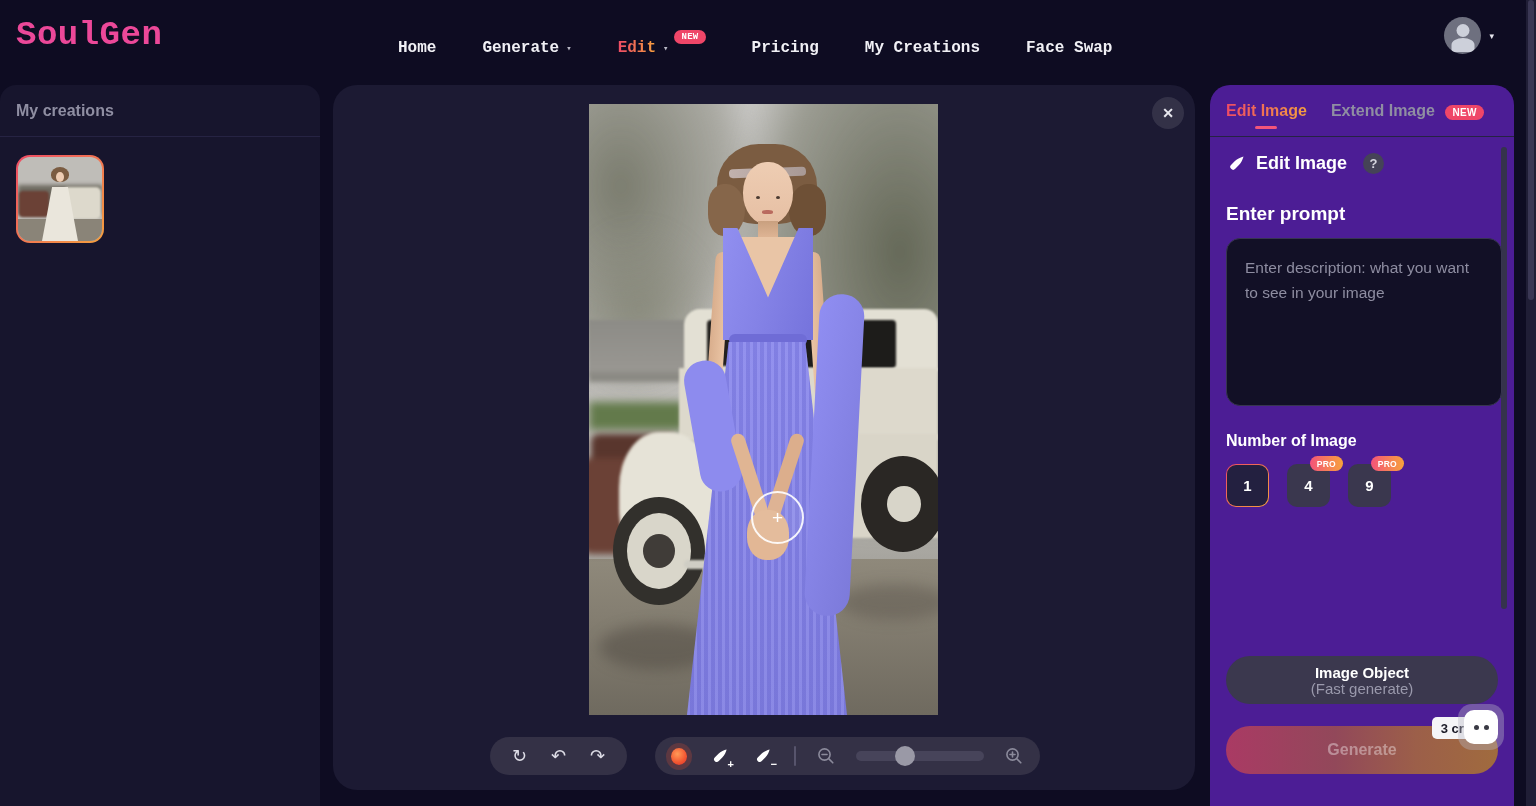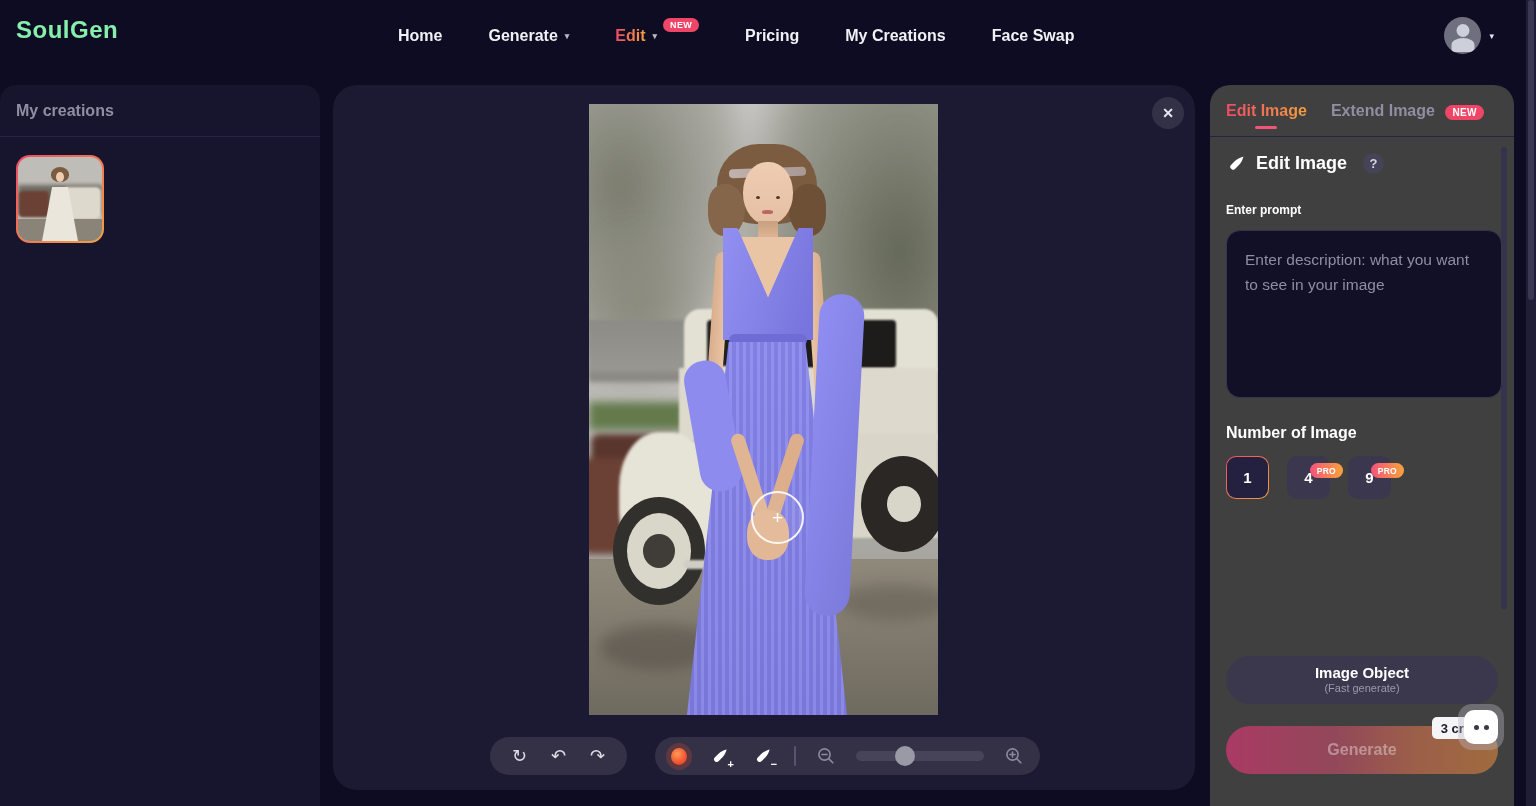--- a/index.html
+++ b/index.html
@@ -10,23 +10,23 @@
     color:#f1f1f6;
     position:relative;
   }
   .grad-text{
     background:linear-gradient(90deg,#ee4b65,#f5a03e);
     -webkit-background-clip:text; background-clip:text;
     color:transparent;
   }
   
   .navbar{ position:absolute; left:0; top:0; width:1536px; height:72px; }
-  .logo{ position:absolute; left:16px; top:16px; font-family:Liberation Sans, sans-serif;
-    font-size:24px; font-weight:600; letter-spacing:.5px; color:#86efac;}
-  .nav-links{ position:absolute; left:398px; top:0; height:72px; display:flex; align-items:center; gap:46px;}
+  .logo{ position:absolute; left:16px; top:16px; font-family:Liberation Mono, monospace;
+    font-size:34px; font-weight:600; letter-spacing:.5px; color:#ec4899;}
+  .nav-links{ position:absolute; left:398px; top:12px; height:72px; display:flex; align-items:center; gap:46px;font-family:Liberation Mono, monospace;}
   .nav-item{ font-size:16px; font-weight:600; color:#f0f0f5; display:flex; align-items:flex-start; cursor:pointer; position:relative;}
   .nav-item .caret{ font-size:9px; color:#b9b9c6; margin-left:7px; align-self:center;}
   .badge-new{ background:#ef4668; color:#fff; font-size:9px; font-weight:700;
     padding:2px 7px; border-radius:8px; letter-spacing:.3px;}
   .nav-item .badge-new{ margin-left:6px; transform:translateY(-9px);}
   .avatar-wrap{ position:absolute; right:42px; top:17px; display:flex; align-items:center; gap:8px;}
   .avatar{ width:37px; height:37px; border-radius:50%; background:#6e707f; position:relative; overflow:hidden;}
   .avatar .head{ position:absolute; left:50%; top:7px; transform:translateX(-50%); width:13px; height:13px; border-radius:50%; background:#cdd0da;}
   .avatar .body{ position:absolute; left:50%; top:21px; transform:translateX(-50%); width:23px; height:14px; border-radius:50% 50% 0 0; background:#cdd0da;}
   .avatar-caret{ font-size:9px; color:#e6e6ee;}
@@ -136,49 +136,49 @@
   .brush-btn svg{ width:19px; height:19px; fill:#fff;}
   .brush-mod{ position:absolute; right:-3px; bottom:-2px; font-size:11px; font-weight:700; color:#fff; line-height:1;}
   .tool-divider{ width:2px; height:20px; background:#57546c; border-radius:1px;}
   .mag{ width:20px; height:20px; cursor:pointer;}
   .mag svg{ width:20px; height:20px; stroke:#8b8a9b; stroke-width:1.6; fill:none; stroke-linecap:round;}
   .slider{ position:relative; width:132px; height:10px; border-radius:5px; background:#47445a; cursor:pointer;}
   .slider-handle{ position:absolute; top:50%; left:38%; transform:translate(-50%,-50%);
     width:20px; height:20px; border-radius:50%; background:#9a99a6; cursor:grab;}
 
   
-  .right-panel{ position:absolute; left:1210px; top:85px; width:304px; height:721px; background:#404040; border-radius:20px 20px 0 0;}
+  .right-panel{ position:absolute; left:1210px; top:85px; width:304px; height:721px; background:#4c1d95; border-radius:20px 20px 0 0;}
   .right-panel .tabs-row{ padding:0 16px; gap:24px;}
   .tab .badge-new{ margin-left:6px; transform:translateY(-1px); font-size:10px;}
   .panel-scrollbar{ position:absolute; right:7px; top:62px; width:6px; height:462px; border-radius:3px; background:#35334c;}
   .panel-body{ position:absolute; left:16px; right:24px; top:68px;}
   .section-head{ display:flex; align-items:center; gap:10px;}
   .section-head svg{ width:20px; height:20px; fill:#fff;}
   .section-title{ font-size:18px; font-weight:700; color:#fff;}
   .help-circle{ width:21px; height:21px; border-radius:50%; background:#454357; color:#d5d5de;
     font-size:13px; font-weight:700; display:flex; align-items:center; justify-content:center; margin-left:6px; cursor:pointer;}
   .section-desc{ margin-top:13px; font-size:14.5px; line-height:21px; color:#9a99ad;}
-  .prompt-label{ margin-top:29px; font-size:12px; font-weight:700; color:#fff;}
+  .prompt-label{ margin-top:29px; font-size:19px; font-weight:700; color:#fff;}
   .prompt-box{ margin-top:13px; width:276px; height:168px; background:#121026; border:1px solid #373550;
     border-radius:14px; resize:none; outline:none; padding:16px 18px; color:#d8d8e4;
     font-family:"Liberation Sans",sans-serif; font-size:15.5px; line-height:25px;}
   .prompt-box::placeholder{ color:#8e8da1;}
   .num-label{ margin-top:22px; font-size:16px; font-weight:700; color:#fff;}
   .num-row{ margin-top:14px; display:flex; gap:18px;}
   .num-btn{ position:relative; width:43px; height:43px; border-radius:10px; background:#3a374e;
     color:#fff; font-size:15px; font-weight:700; display:flex; align-items:center; justify-content:center; cursor:pointer;}
   .num-btn.selected{ background:linear-gradient(#232040,#232040) padding-box,
     linear-gradient(135deg,#ee4b65,#f5a03e) border-box; border:1.5px solid transparent;}
   .badge-pro{ position:absolute; top:-8px; right:-13px; padding:2.5px 7px; border-radius:8px;
-    background:linear-gradient(90deg,#f4537a,#f7a23c); color:#fff; font-size:8.5px; font-weight:700; letter-spacing:.3px;margin-top:15px;}
+    background:linear-gradient(90deg,#f4537a,#f7a23c); color:#fff; font-size:8.5px; font-weight:700; letter-spacing:.3px;}
   .panel-footer{ position:absolute; left:16px; right:16px; bottom:32px;}
   .remove-btn{ width:272px; height:48px; margin:0 auto 22px auto; border-radius:26px; background:#3b384e;
     display:flex; flex-direction:column; align-items:center; justify-content:center; cursor:pointer;}
   .remove-title{ font-size:15px; font-weight:700; color:#fff; line-height:17px;}
-  .remove-sub{ font-size:11px; color:#9a99ac; line-height:15px;}
+  .remove-sub{ font-size:15px; color:#9a99ac; line-height:15px;}
   .generate-btn{ position:relative; width:272px; height:48px; border-radius:26px; cursor:pointer;
     background:linear-gradient(90deg,#aa3a64 0%,#92485a 40%,#9c5f49 70%,#a06b3e 100%);
     display:flex; align-items:center; justify-content:center;}
   .generate-label{ font-size:16px; font-weight:700; color:rgba(255,255,255,.38);}
   .credits-pill{ position:absolute; right:18px; top:-9px; height:22px; padding:0 9px; background:#f5f5f7;
     border-radius:5px; color:#1c1c28; font-size:13px; font-weight:600; display:flex; align-items:center; white-space:nowrap;}
   .chat-widget{ position:absolute; right:-6px; top:-22px; width:46px; height:46px; border-radius:14px;
     background:rgba(185,185,198,.38); display:flex; align-items:center; justify-content:center; cursor:pointer;}
   .chat-bubble{ width:34px; height:34px; border-radius:10px; background:#fff; display:flex; align-items:center; justify-content:center; gap:5px;}
   .chat-bubble i{ width:5px; height:5px; border-radius:50%; background:#3a3a44;}

